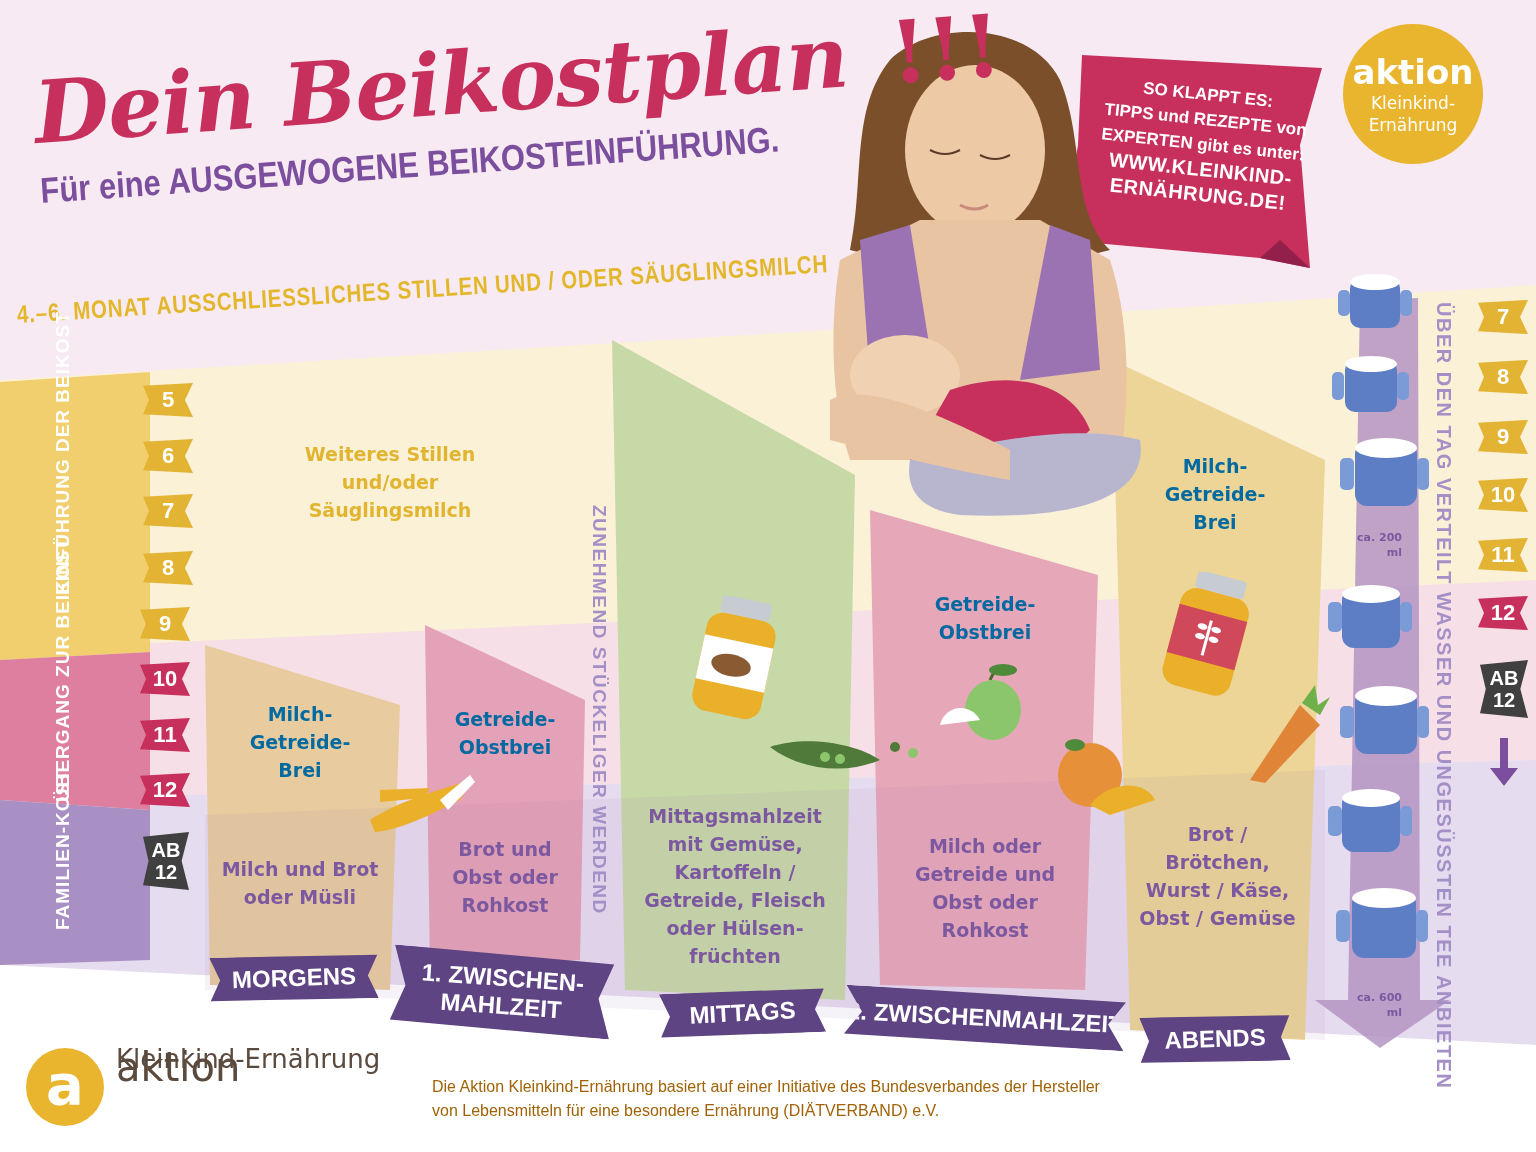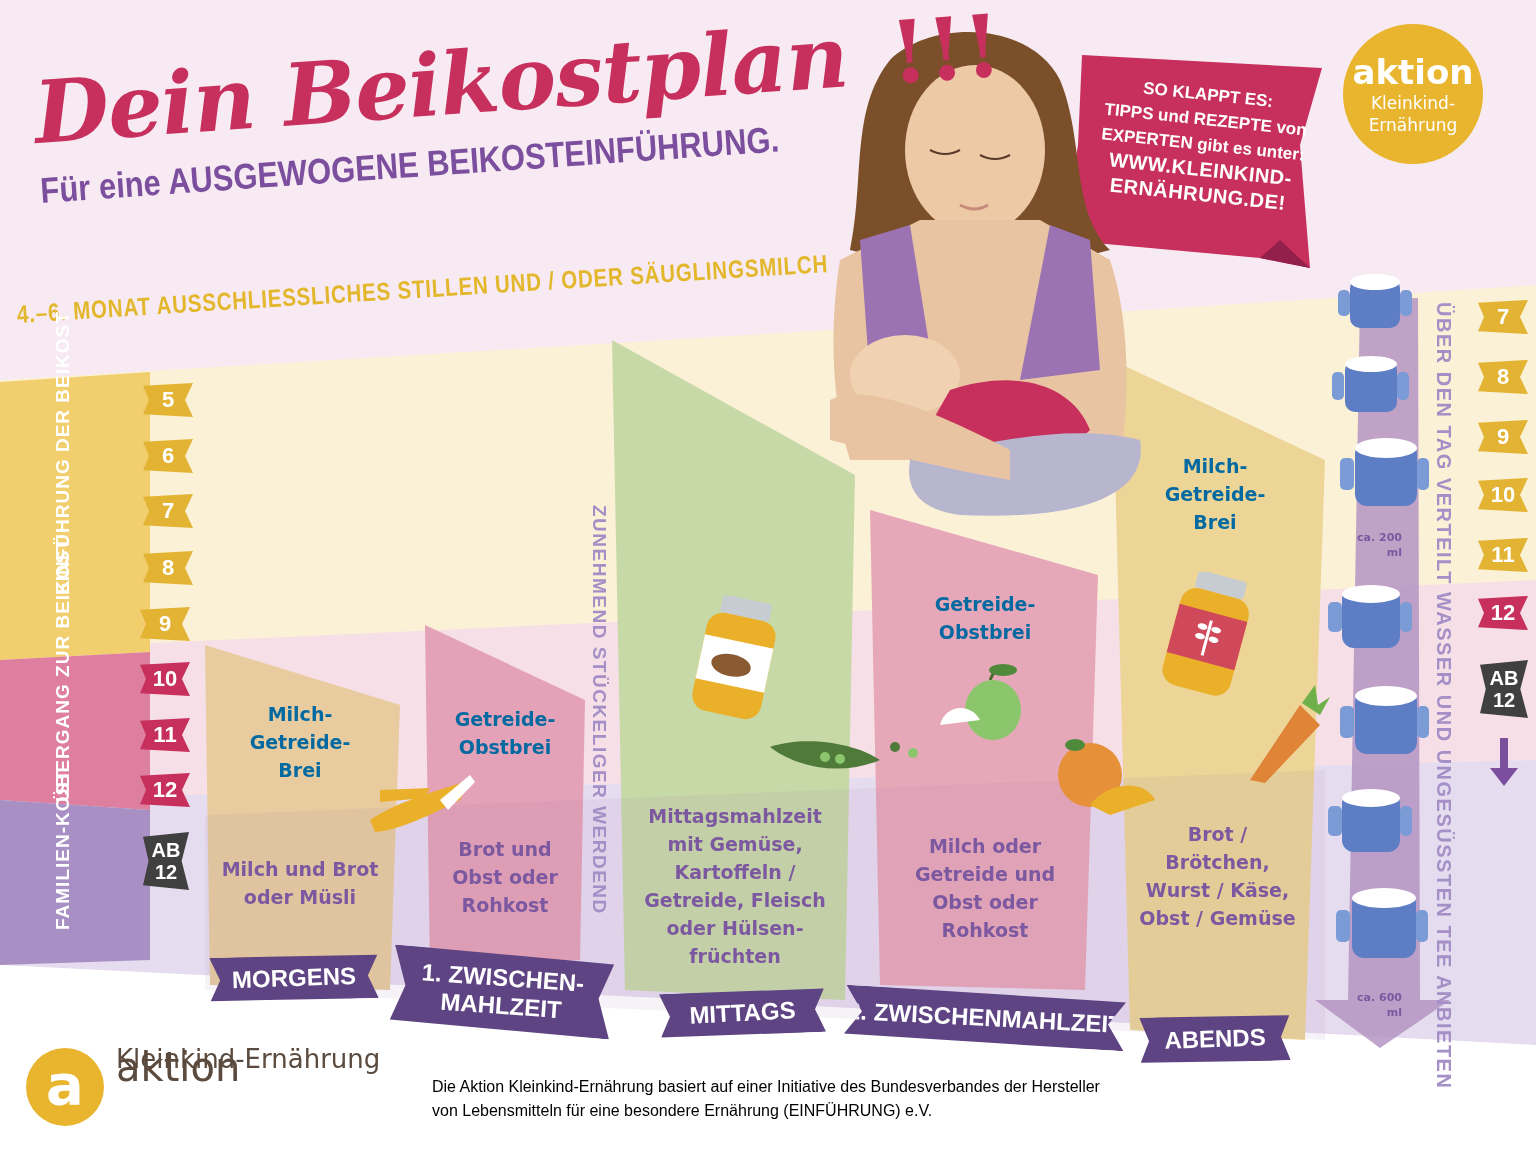--- a/index.html
+++ b/index.html
@@ -71,21 +71,21 @@
     position: absolute; background: #5e4483; color: #fff;
     font-family: "Liberation Sans", sans-serif; font-weight: bold; font-size: 24px;
     display: flex; align-items: center; justify-content: center; text-align: center; line-height: 28px;
     clip-path: polygon(0 0, 100% 6%, 94% 50%, 100% 100%, 0 94%, 6% 50%);
   }
   .ml { position: absolute; font-family: "DejaVu Sans", sans-serif; font-weight: bold; font-size: 11px;
         color: #7c58a0; text-align: right; line-height: 15px; }
 
   .footer-text {
     position: absolute; left: 432px; top: 1075px; font-family: "Liberation Sans", sans-serif;
-    font-size: 16px; line-height: 24px; color: #000000;
+    font-size: 16px; line-height: 24px; color: #a16207;
   }
   .footer-logo-a { position: absolute; left: 26px; top: 1048px; width: 78px; height: 78px; border-radius: 50%; background: #e9b52e; }
   .footer-logo-a span { position: absolute; left: 0; top: 4px; width: 78px; text-align: center; color: #fff; font-size: 56px; font-weight: bold; font-family: "DejaVu Sans", sans-serif; }
   .footer-logo-t1 { position: absolute; left: 116px; top: 1044px; font-size: 40px; color: #5b4a3e; font-family: "DejaVu Sans", sans-serif; }
   .footer-logo-t2 { position: absolute; left: 116px; top: 1044px; font-size: 26px; color: #5b4a3e; font-family: "DejaVu Sans", sans-serif; }
 </style>
 </head>
 <body>
 
 <div class="canvas">
@@ -261,20 +261,21 @@
   <div class="badge yellow" style="left:143px;top:383px;">5</div>
   <div class="badge yellow" style="left:143px;top:439px;">6</div>
   <div class="badge yellow" style="left:143px;top:494px;">7</div>
   <div class="badge yellow" style="left:143px;top:551px;">8</div>
   <div class="badge yellow" style="left:140px;top:607px;">9</div>
   <div class="badge red" style="left:140px;top:662px;">10</div>
   <div class="badge red" style="left:140px;top:718px;">11</div>
   <div class="badge red" style="left:140px;top:773px;">12</div>
   <div class="badge purple tall" style="left:143px;top:832px;width:46px;">AB 12</div>
 
+  <div class="cell c-yellow" style="left:270px;top:440px;width:240px;">Weiteres Stillen und/oder Säuglingsmilch</div>
   <div class="cell c-red" style="left:230px;top:700px;width:140px;">Milch-Getreide-Brei</div>
   <div class="cell c-purple" style="left:210px;top:855px;width:180px;">Milch und Brot oder Müsli</div>
 
   <div class="cell c-red" style="left:435px;top:705px;width:140px;">Getreide-Obstbrei</div>
   <div class="cell c-purple" style="left:440px;top:835px;width:130px;">Brot und Obst oder Rohkost</div>
 
   <div class="cell c-purple" style="left:630px;top:802px;width:210px;">Mittagsmahlzeit mit Gemüse, Kartoffeln / Getreide, Fleisch oder Hülsen-früchten</div>
 
   <div class="cell c-red" style="left:905px;top:590px;width:160px;">Getreide-Obstbrei</div>
   <div class="cell c-purple" style="left:895px;top:832px;width:180px;">Milch oder Getreide und Obst oder Rohkost</div>
@@ -306,15 +307,15 @@
       <polygon points="0,30 28,30 14,48" fill="#7c4f9e"></polygon>
   </svg>
 
   <div class="footer-logo-a">
       <span>a</span>
     </div>
   <div class="footer-logo-t1">aktion</div>
   <div class="footer-logo-t2">Kleinkind-Ernährung</div>
   <div class="footer-text">
     <div>Die Aktion Kleinkind-Ernährung basiert auf einer Initiative des Bundesverbandes der Hersteller</div>
-    <div>von Lebensmitteln für eine besondere Ernährung (EINFÜHRUNG) e.V.</div>
+    <div>von Lebensmitteln für eine besondere Ernährung (DIÄTVERBAND) e.V.</div>
   </div>
 </div>
 
 </body></html>

